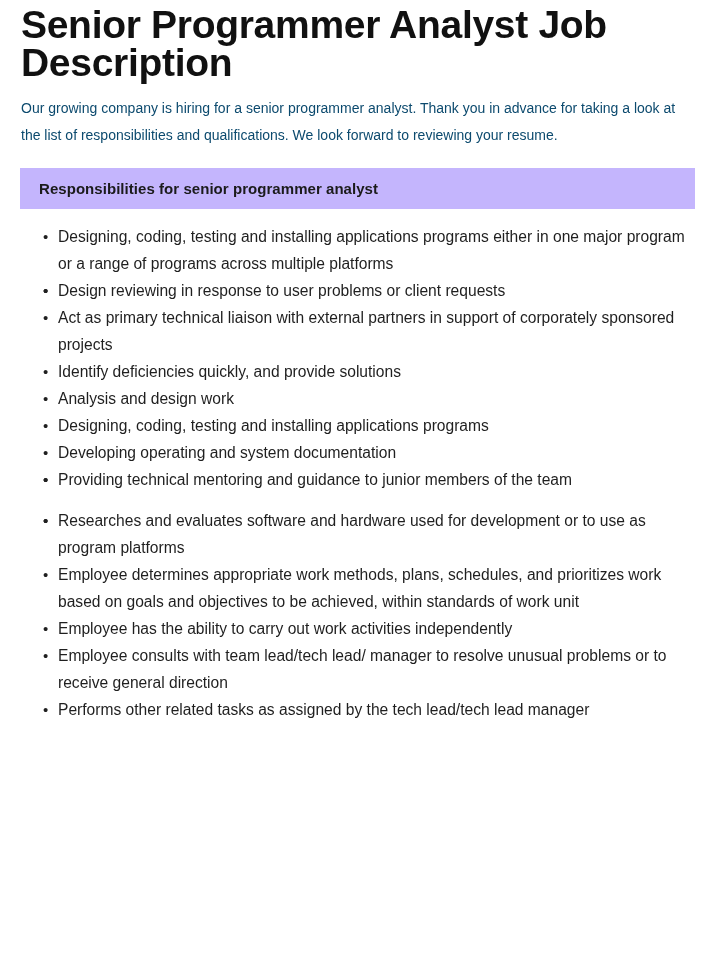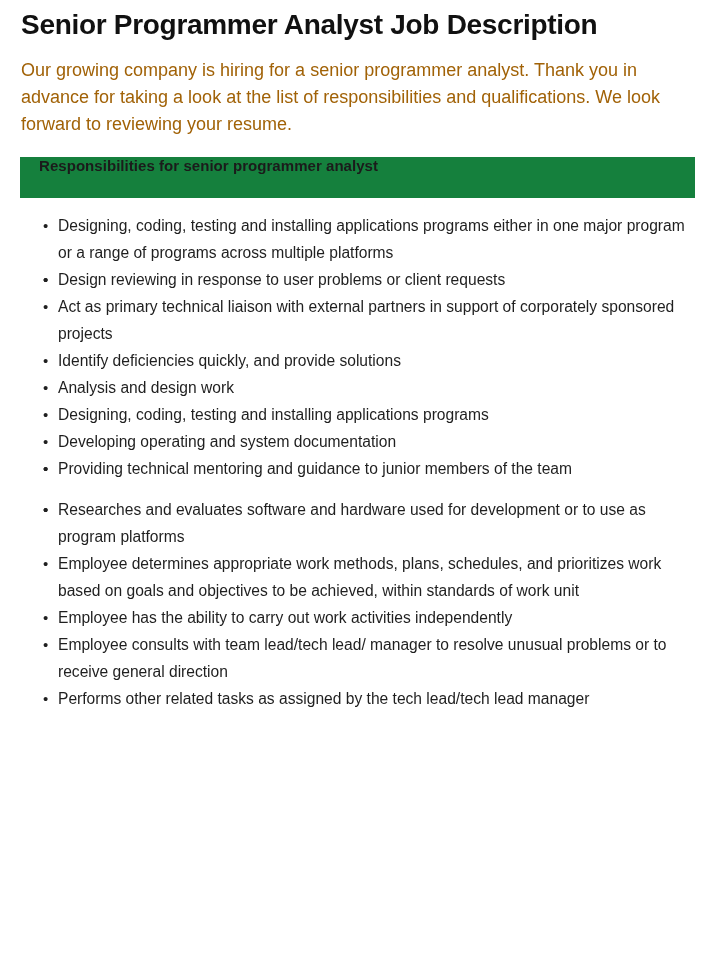--- a/index.html
+++ b/index.html
@@ -15,44 +15,44 @@
     font-family: "Liberation Sans", sans-serif;
     color: #1b1b1b;
     -webkit-font-smoothing: antialiased;
   }
   .page {
     width: 720px;
     box-sizing: border-box;
     padding: 0;
   }
   .doc-title {
-    font-size: 28px;
+    font-size: 39px;
     font-weight: 700;
     letter-spacing: -0.3px;
     line-height: 38px;
     margin: 0;
     padding: 6px 20px 0 21px;
     color: #111111;
   }
   .intro {
-    font-size: 18px;
+    font-size: 14px;
     line-height: 27px;
     margin: 0;
     padding: 13px 28px 0 21px;
-    color: #a16207;
+    color: #0c4a6e;
   }
   .section {
     margin: 0;
   }
   .section-header {
     margin: 19px 25px 0 20px;
-    background: #15803d;
+    background: #c4b5fd;
     height: 41px;
     display: flex;
-    align-items: flex-start;
+    align-items: center;
     box-sizing: border-box;
     padding: 0 19px;
   }
   .section-header-text {
     font-size: 15px;
     font-weight: 700;
     color: #1b1b1b;
     letter-spacing: 0.05px;
   }
   ul.items {

